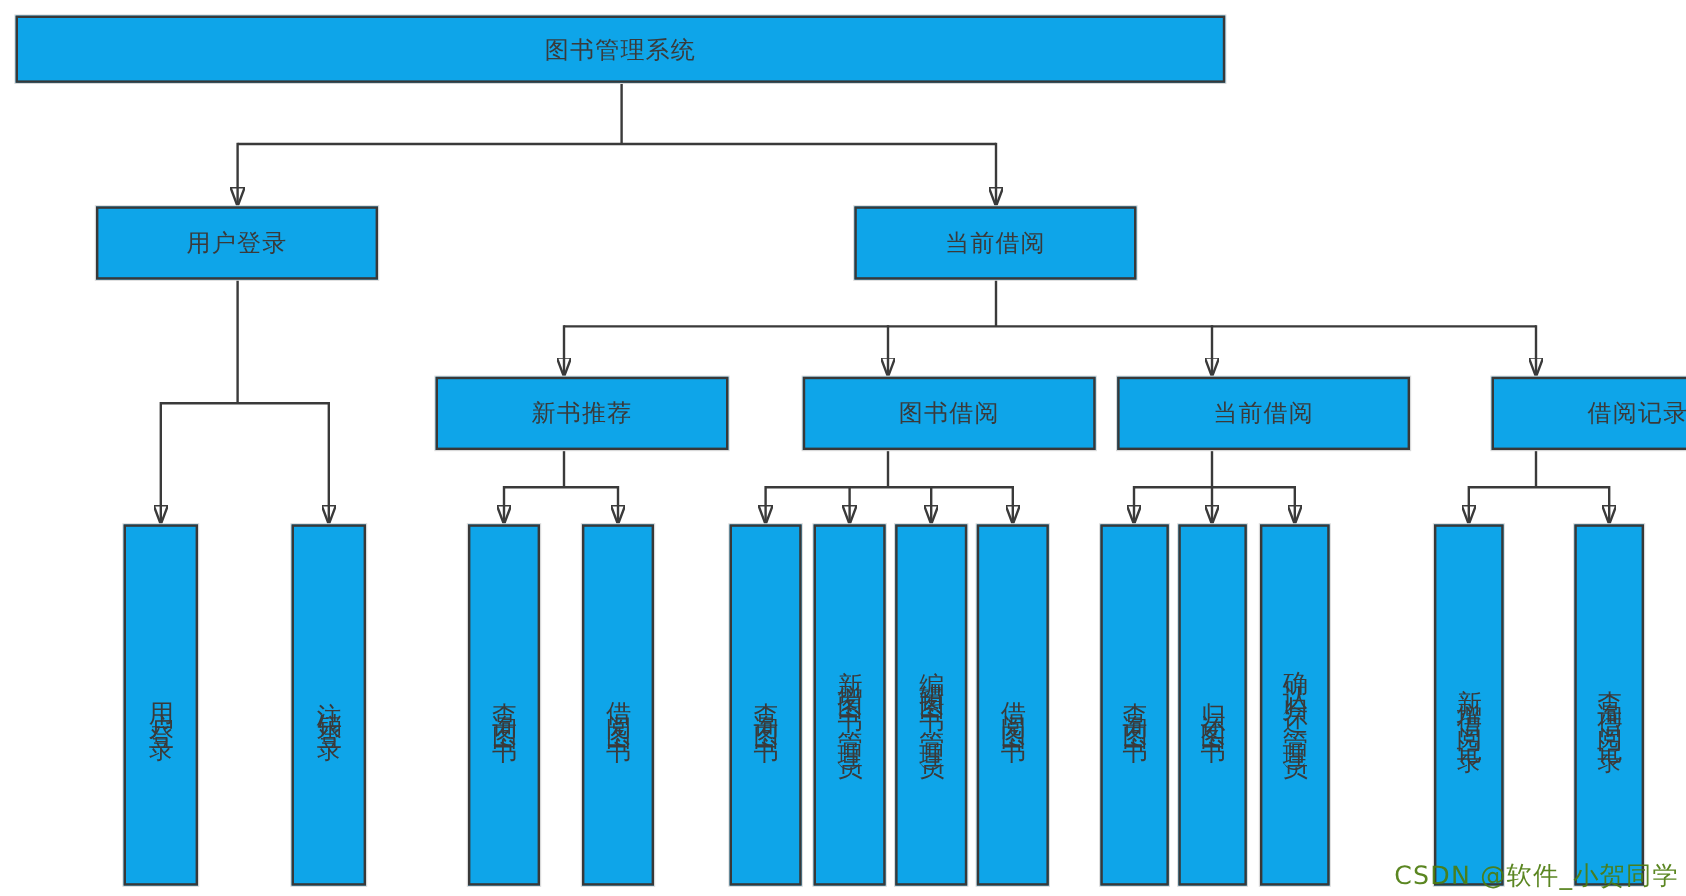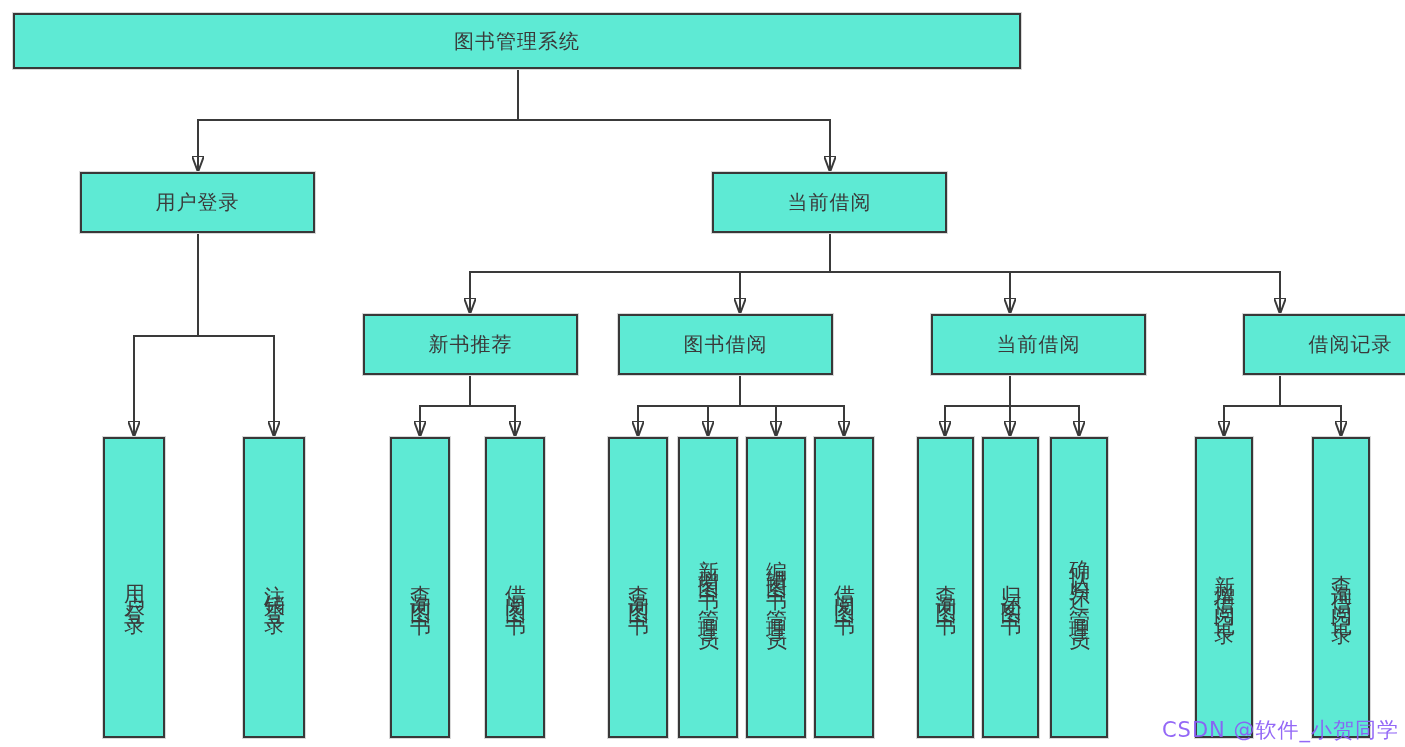--- a/index.html
+++ b/index.html
@@ -5,37 +5,37 @@
   html,body{margin:0;padding:0;}
   body{
     width:1405px;height:747px;position:relative;background:#ffffff;
     font-family:"DejaVu Sans","Liberation Sans",sans-serif;
     color:#3a3a3a;overflow:hidden;
   }
   .stage{position:absolute;inset:0;}
   svg.wires{position:absolute;left:0;top:0;width:1405px;height:747px;pointer-events:none;}
   svg.wires path{stroke:#3a3a3a;stroke-width:2;fill:none;}
   .node{
-    position:absolute;background:#5eead4;border:2px solid #383838;
+    position:absolute;background:#0ea5e9;border:2px solid #383838;
     display:flex;align-items:center;justify-content:center;
     box-sizing:border-box;box-shadow:0 0 0 1px #d9d9d9;
   }
   .hlabel{font-size:20px;letter-spacing:1px;white-space:nowrap;}
   .box-root{left:13px;top:13px;width:1008px;height:56px;font-size:21px;}
   .lvl2{top:172px;width:235px;height:61px;}
-  .lvl3{top:314px;width:215px;height:61px;}
+  .lvl3{top:314px;width:244px;height:61px;}
   .leaf{top:437px;height:301px;}
   .vtext{
     writing-mode:vertical-rl;
     font-size:21px;line-height:1;letter-spacing:10px;
     white-space:nowrap;max-height:292px;
   }
   .watermark{
     position:absolute;right:6px;bottom:3px;
-    font-size:21px;color:#8b5cf6;opacity:.92;letter-spacing:1px;
+    font-size:21px;color:#4d7c0f;opacity:.92;letter-spacing:1px;
     z-index:5;white-space:nowrap;
   }
 </style>
 </head>
 <body>
 
 <div class="stage">
 
   <svg class="wires" viewBox="0 0 1405 747">
     <defs>
@@ -85,21 +85,21 @@
   <div class="node lvl2" style="left:80px">
     <span class="hlabel">用户登录</span>
   </div>
   <div class="node lvl2" style="left:712px">
     <span class="hlabel">当前借阅</span>
   </div>
 
   <div class="node lvl3" style="left:363px">
     <span class="hlabel">新书推荐</span>
   </div>
-  <div class="node lvl3" style="left:618px">
+  <div class="node lvl3" style="left:669px">
     <span class="hlabel">图书借阅</span>
   </div>
   <div class="node lvl3" style="left:931px">
     <span class="hlabel">当前借阅</span>
   </div>
   <div class="node lvl3" style="left:1243px">
     <span class="hlabel">借阅记录</span>
   </div>
 
   <div class="node leaf" style="left:103px;width:62px">

